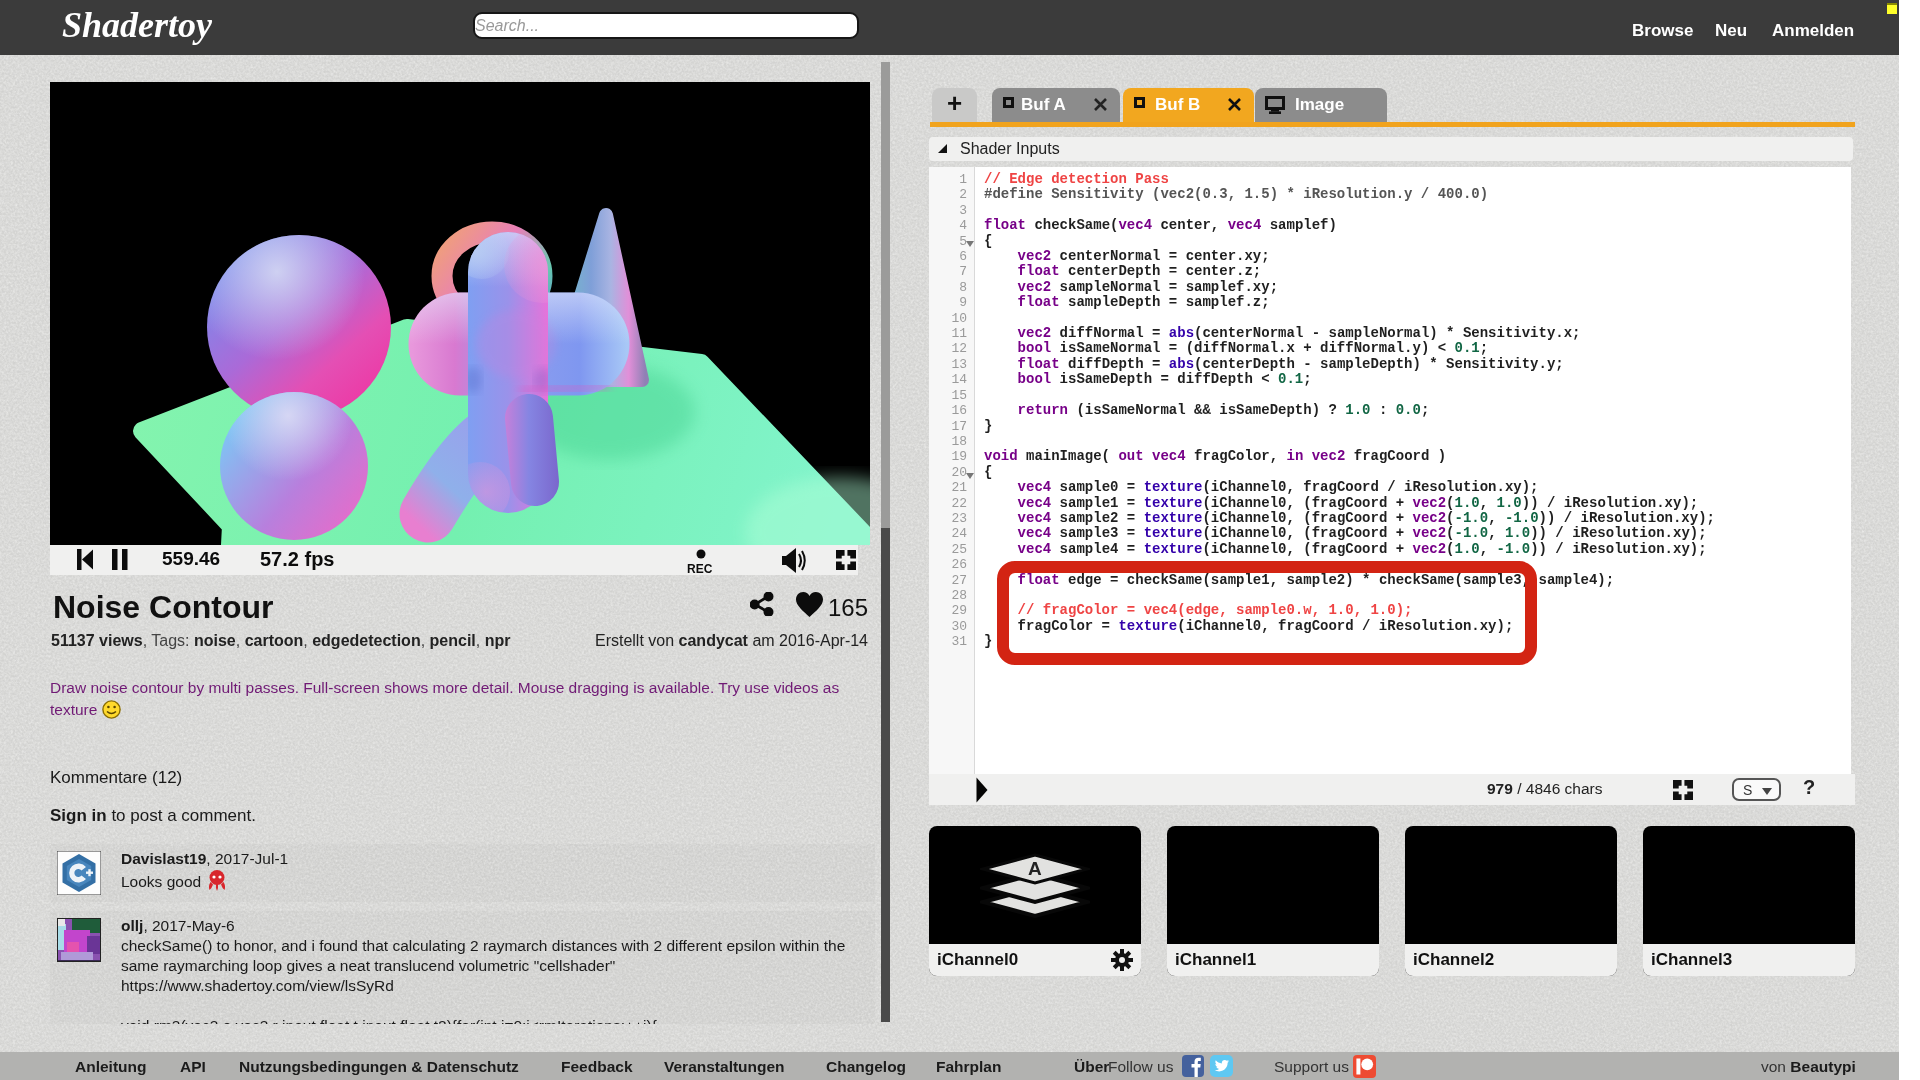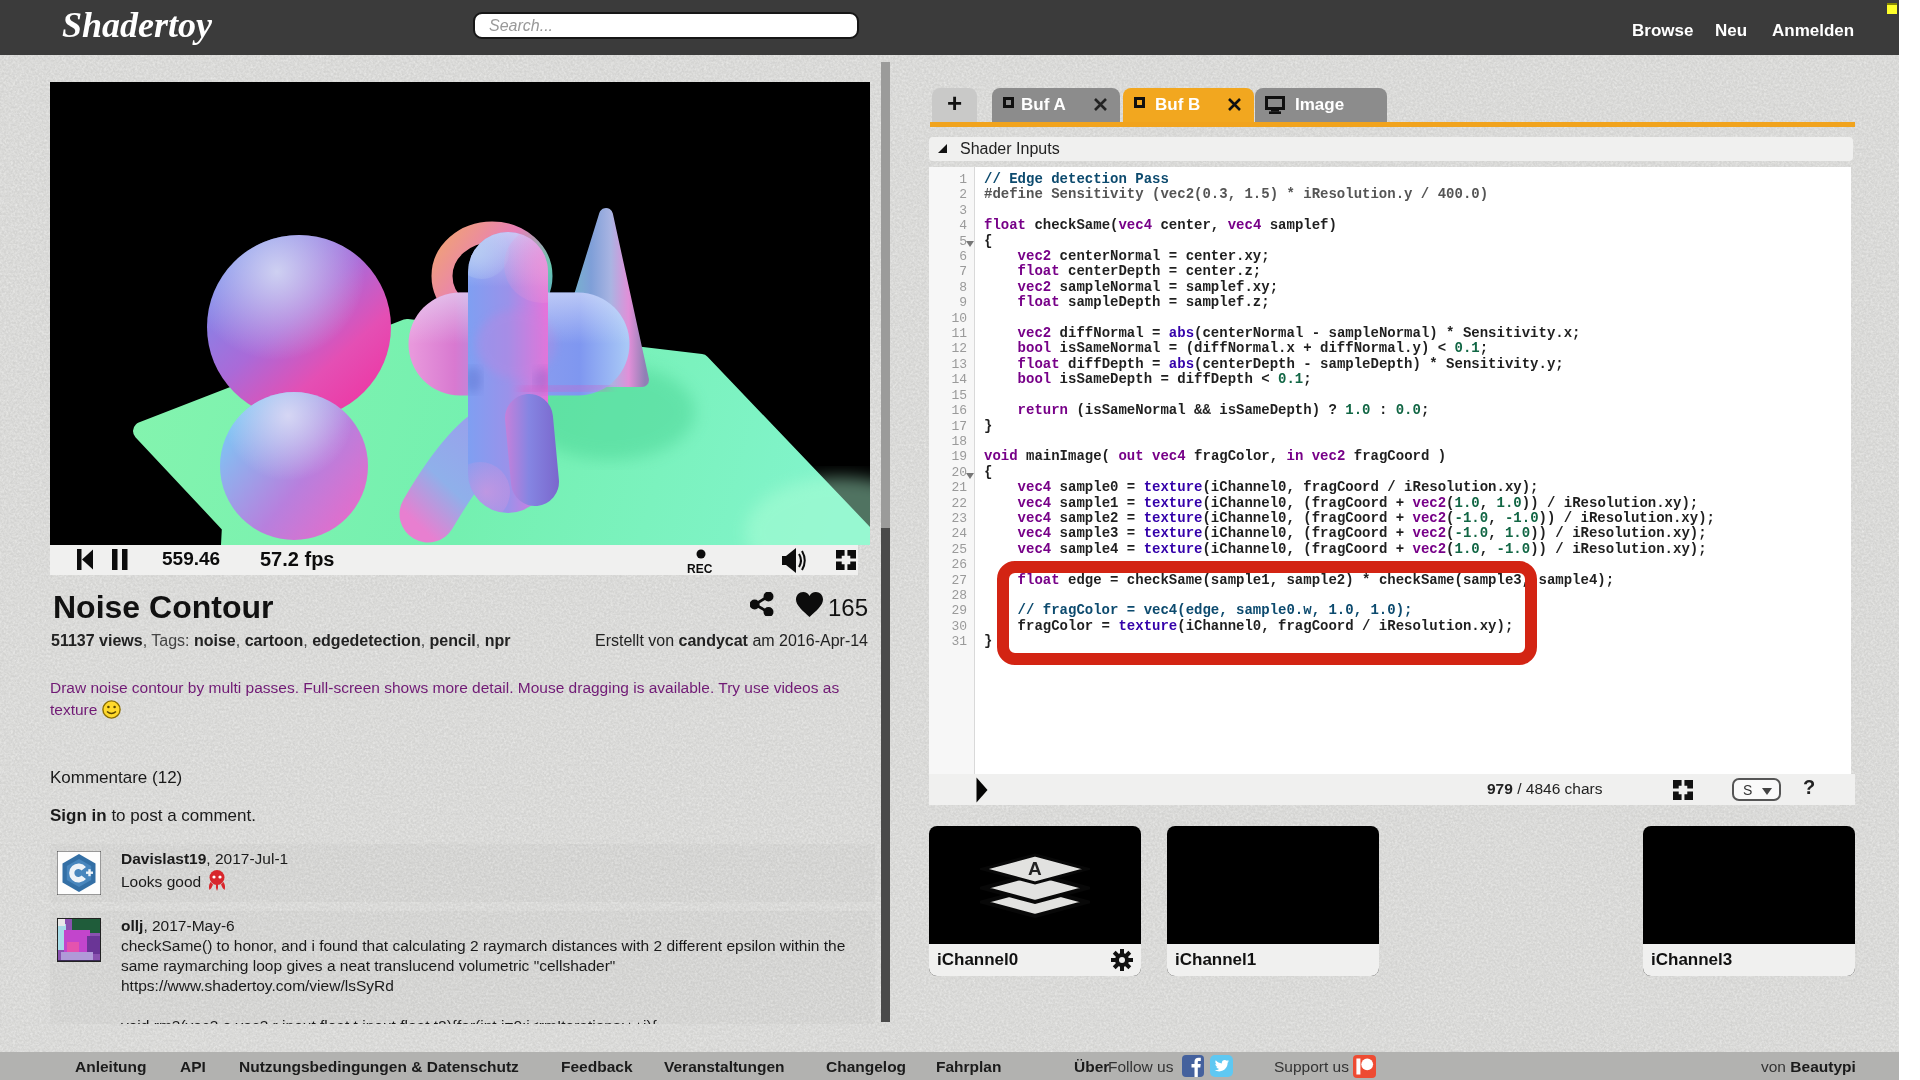--- a/index.html
+++ b/index.html
@@ -2,21 +2,21 @@
 <html><head>
 <meta charset="utf-8">
 <style>
 * { margin:0; padding:0; box-sizing:border-box; }
 html,body { width:1920px; height:1080px; background:#fff; font-family:"Liberation Sans", sans-serif; }
 #page { position:absolute; left:0; top:0; width:1899px; height:1080px; background:#d5d5d3; overflow:hidden; }
 .abs { position:absolute; }
 
 #header { position:absolute; left:0; top:0; width:1899px; height:55px; background:#3b3b3b; }
 #logo { position:absolute; left:62px; top:4px; color:#fff; font-family:"Liberation Serif", serif; font-style:italic; font-weight:bold; font-size:36px; letter-spacing:0px; }
-#search { position:absolute; left:473px; top:12px; width:386px; height:27px; background:#fff; border:2px solid #161616; border-radius:9px; color:#999; font-style:italic; font-size:16px; line-height:23px; padding-left:14px; }
+#search { position:absolute; left:473px; top:12px; width:386px; height:27px; background:#fff; border:2px solid #161616; border-radius:9px; color:#999; font-style:italic; font-size:16px; line-height:23px; }
 .hlink { position:absolute; top:21px; color:#fff; font-weight:bold; font-size:17px; }
 #ysq { position:absolute; left:1887px; top:3px; width:10px; height:11px; background:#ffff2a; border-top:2px solid #8a8a00; }
 
 #canvas { position:absolute; left:50px; top:82px; width:820px; height:463px; background:#000; }
 #pbar { position:absolute; left:50px; top:545px; width:808px; height:30px; background:#f0f0ef; }
 
 #sbtrack { position:absolute; left:881px; top:62px; width:9px; height:960px; background:#9b9b9a; }
 #sbthumb { position:absolute; left:881px; top:528px; width:9px; height:494px; background:#4a4a4a; }
 
 #title { position:absolute; left:53px; top:589px; font-size:32px; font-weight:bold; color:#111; }
@@ -34,21 +34,21 @@
 
 .tab { position:absolute; top:88px; height:34px; border-radius:8px 8px 0 0; color:#fff; font-weight:bold; font-size:17px;text-align:center; }
 #orangebar { position:absolute; left:930px; top:122px; width:925px; height:5px; background:#f1a31d; }
 #shinputs { position:absolute; left:929px; top:137px; width:924px; height:24px; background:#f0f0ef; border-radius:4px; }
 #codebox { position:absolute; left:929px; top:167px; width:922px; height:607px; background:#fff; }
 #gutter { position:absolute; left:0; top:0; width:46px; height:607px; background:#f7f7f7; border-right:1px solid #d9d9d9; }
 #lnums { position:absolute; left:0; top:5px; width:38px; text-align:right; font-family:"Liberation Mono", monospace; font-size:13px; line-height:15.4px; color:#9a9a9a; }
 #code { position:absolute; left:55px; top:5px; font-family:"Liberation Mono", monospace; font-size:14px; line-height:15.4px; font-weight:bold; color:#1f1f1f; white-space:pre; }
 #code .k { color:#770088; }
 #code .n { color:#116644; }
-#code .c { color:#0c4a6e; }
+#code .c { color:#ef4444; }
 #code .b { color:#3300aa; }
 #code .m { color:#555; }
 #redbox { position:absolute; left:997px; top:561px; width:540px; height:104px; border:12px solid #d32413; border-radius:18px; }
 #ebar { position:absolute; left:929px; top:774px; width:926px; height:31px; background:#f0f0ef; }
 
 .chan { position:absolute; top:826px; width:212px; height:150px; background:#000; border-radius:8px; overflow:hidden; }
 .chlabel { position:absolute; left:0; bottom:0; width:100%; height:32px; background:#f0f0ef; color:#111; font-weight:bold; font-size:17px; line-height:32px; padding-left:8px; }
 
 #footer { position:absolute; left:0; top:1052px; width:1899px; height:28px; background:#b2b2b0; }
 .flink { position:absolute; top:6px; font-size:15.5px; font-weight:bold; color:#1b1b1b; }
@@ -406,20 +406,23 @@
           <rect x="0" y="9" width="22" height="4"></rect>
     <rect x="9" y="0" width="4" height="22" transform="rotate(45 11 11)"></rect>
           <rect x="9" y="0" width="4" height="22" transform="rotate(-45 11 11)"></rect>
         </g>
     <circle cx="11" cy="11" r="3" fill="#f0f0ef"></circle>
   </svg>
 </div>
 <div class="chan" style="left:1167px;">
       <div class="chlabel">iChannel1</div>
     </div>
+<div class="chan" style="left:1405px;">
+      <div class="chlabel">iChannel2</div>
+    </div>
 <div class="chan" style="left:1643px;">
       <div class="chlabel">iChannel3</div>
     </div>
 
 <div id="footer">
   <div class="flink" style="left:75px;">Anleitung</div>
   <div class="flink" style="left:180px;">API</div>
   <div class="flink" style="left:239px;">Nutzungsbedingungen &amp; Datenschutz</div>
   <div class="flink" style="left:561px;">Feedback</div>
   <div class="flink" style="left:664px;">Veranstaltungen</div>

